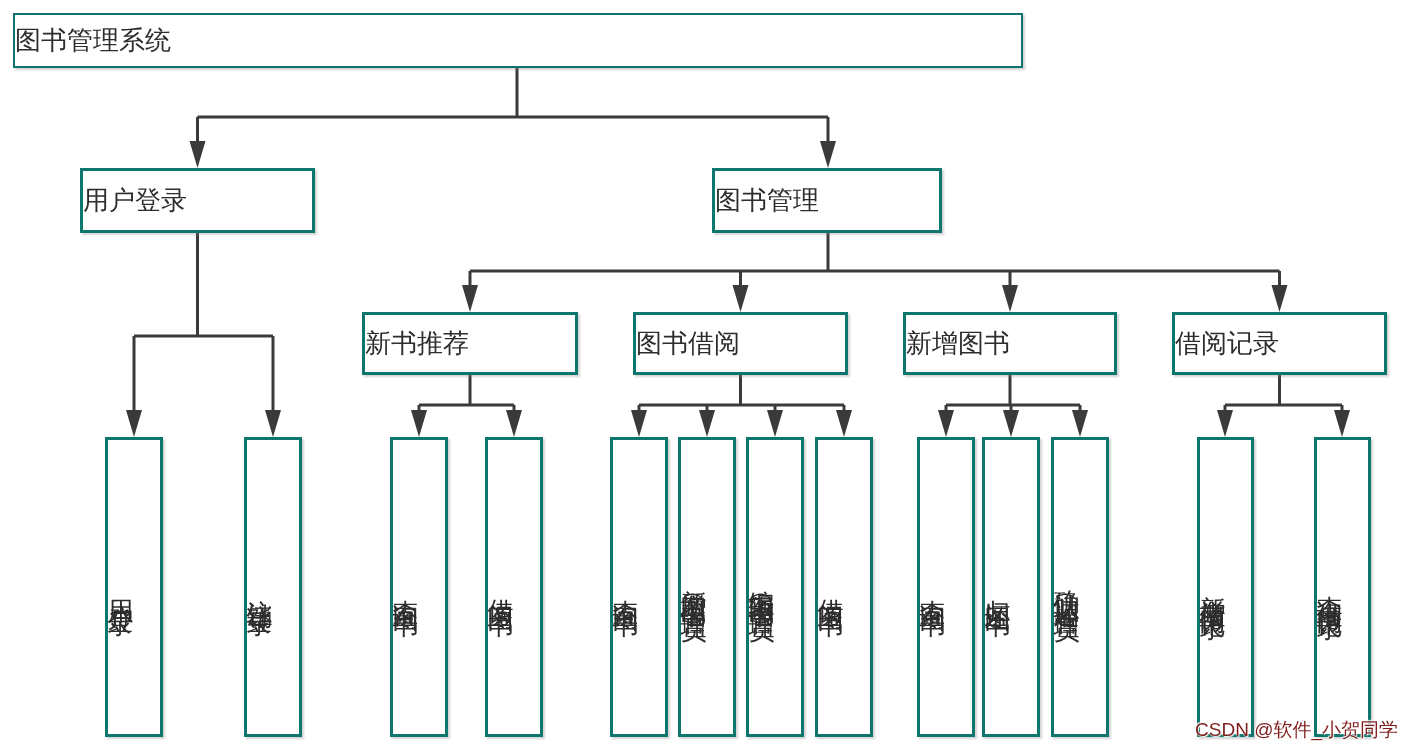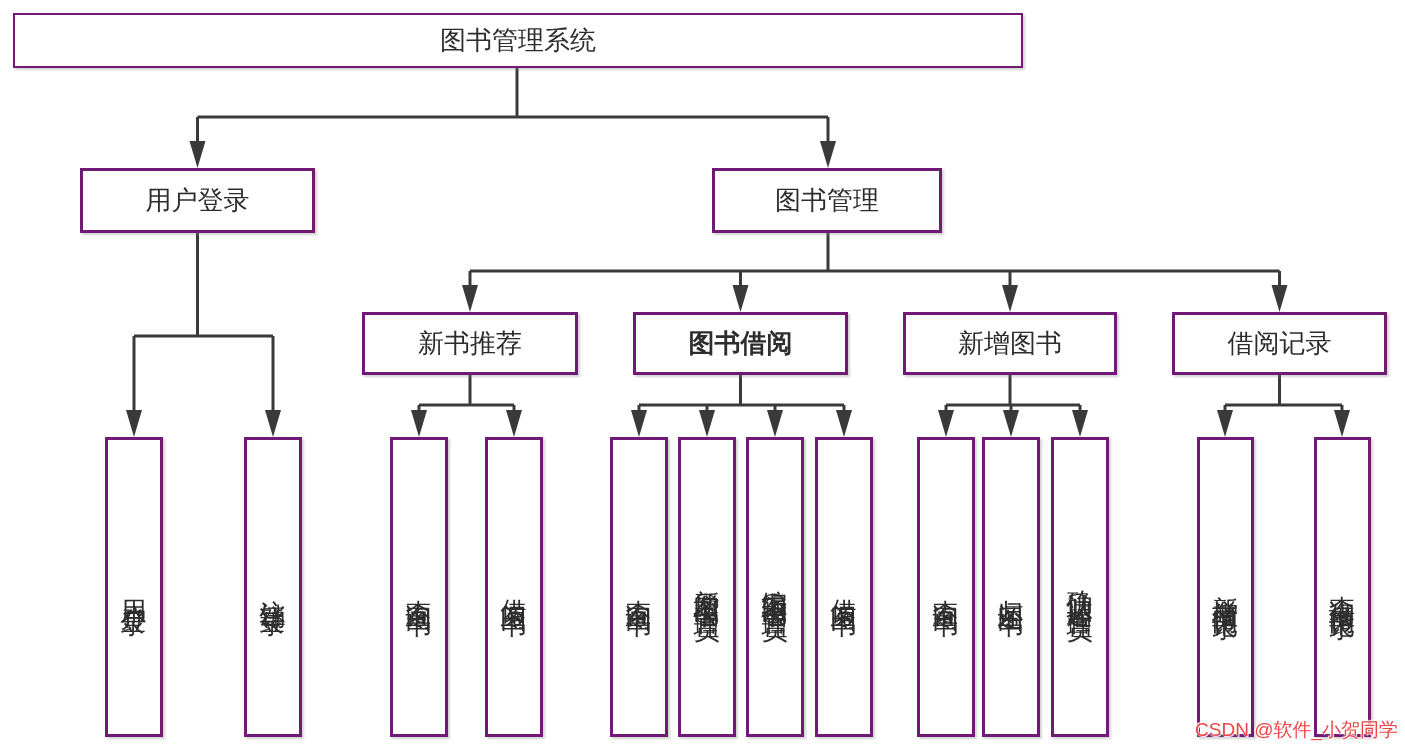--- a/index.html
+++ b/index.html
@@ -14,24 +14,24 @@
   #connector-svg {
     position: absolute;
     left: 0; top: 0;
     width: 1405px; height: 747px;
     z-index: 1;
   }
   .node {
     position: absolute;
     box-sizing: border-box;
     background: #ffffff;
-    border: 3px solid #701a75;
+    border: 3px solid #0f766e;
     display: flex;
     align-items: center;
-    justify-content: center;
+    justify-content: flex-start;
     z-index: 2;
     box-shadow: 2px 2px 2px rgba(130,130,130,0.35);
   }
   .node.root { border-width: 2px; }
   .hlabel {
     font-size: 26px;
     color: #2d2d2d;
     letter-spacing: 0px;
     white-space: nowrap;
   }
@@ -42,21 +42,21 @@
     letter-spacing: 4px;
     color: #2d2d2d;
     line-height: 1;
   }
   #watermark {
     position: absolute;
     top: 717px;
     right: 7px;
     z-index: 3;
     font-size: 19px;
-    color: #ef4444;
+    color: #7f1d1d;
     white-space: nowrap;
     text-shadow: 1px 1px 1px #ffffff, -1px -1px 1px #ffffff, 0 0 2px #ffffff;
   }
 </style>
 </head>
 <body>
 
 <div id="stage">
 
   <svg id="connector-svg" viewBox="0 0 1405 747" xmlns="http://www.w3.org/2000/svg">
@@ -121,21 +121,21 @@
   <div class="node" style="left:80px; top:168px; width:235px; height:65px;">
     <span class="hlabel">用户登录</span>
   </div>
   <div class="node" style="left:712px; top:168px; width:230px; height:65px;">
     <span class="hlabel">图书管理</span>
   </div>
 
   <div class="node" style="left:362px; top:312px; width:216px; height:63px;">
     <span class="hlabel">新书推荐</span>
   </div>
-  <div class="node" style="left:633px; top:312px; width:215px; height:63px;font-weight:bold;">
+  <div class="node" style="left:633px; top:312px; width:215px; height:63px;">
     <span class="hlabel">图书借阅</span>
   </div>
   <div class="node" style="left:903px; top:312px; width:214px; height:63px;">
     <span class="hlabel">新增图书</span>
   </div>
   <div class="node" style="left:1172px; top:312px; width:215px; height:63px;">
     <span class="hlabel">借阅记录</span>
   </div>
 
   <div class="node" style="left:105px; top:437px; width:58px; height:300px;">

